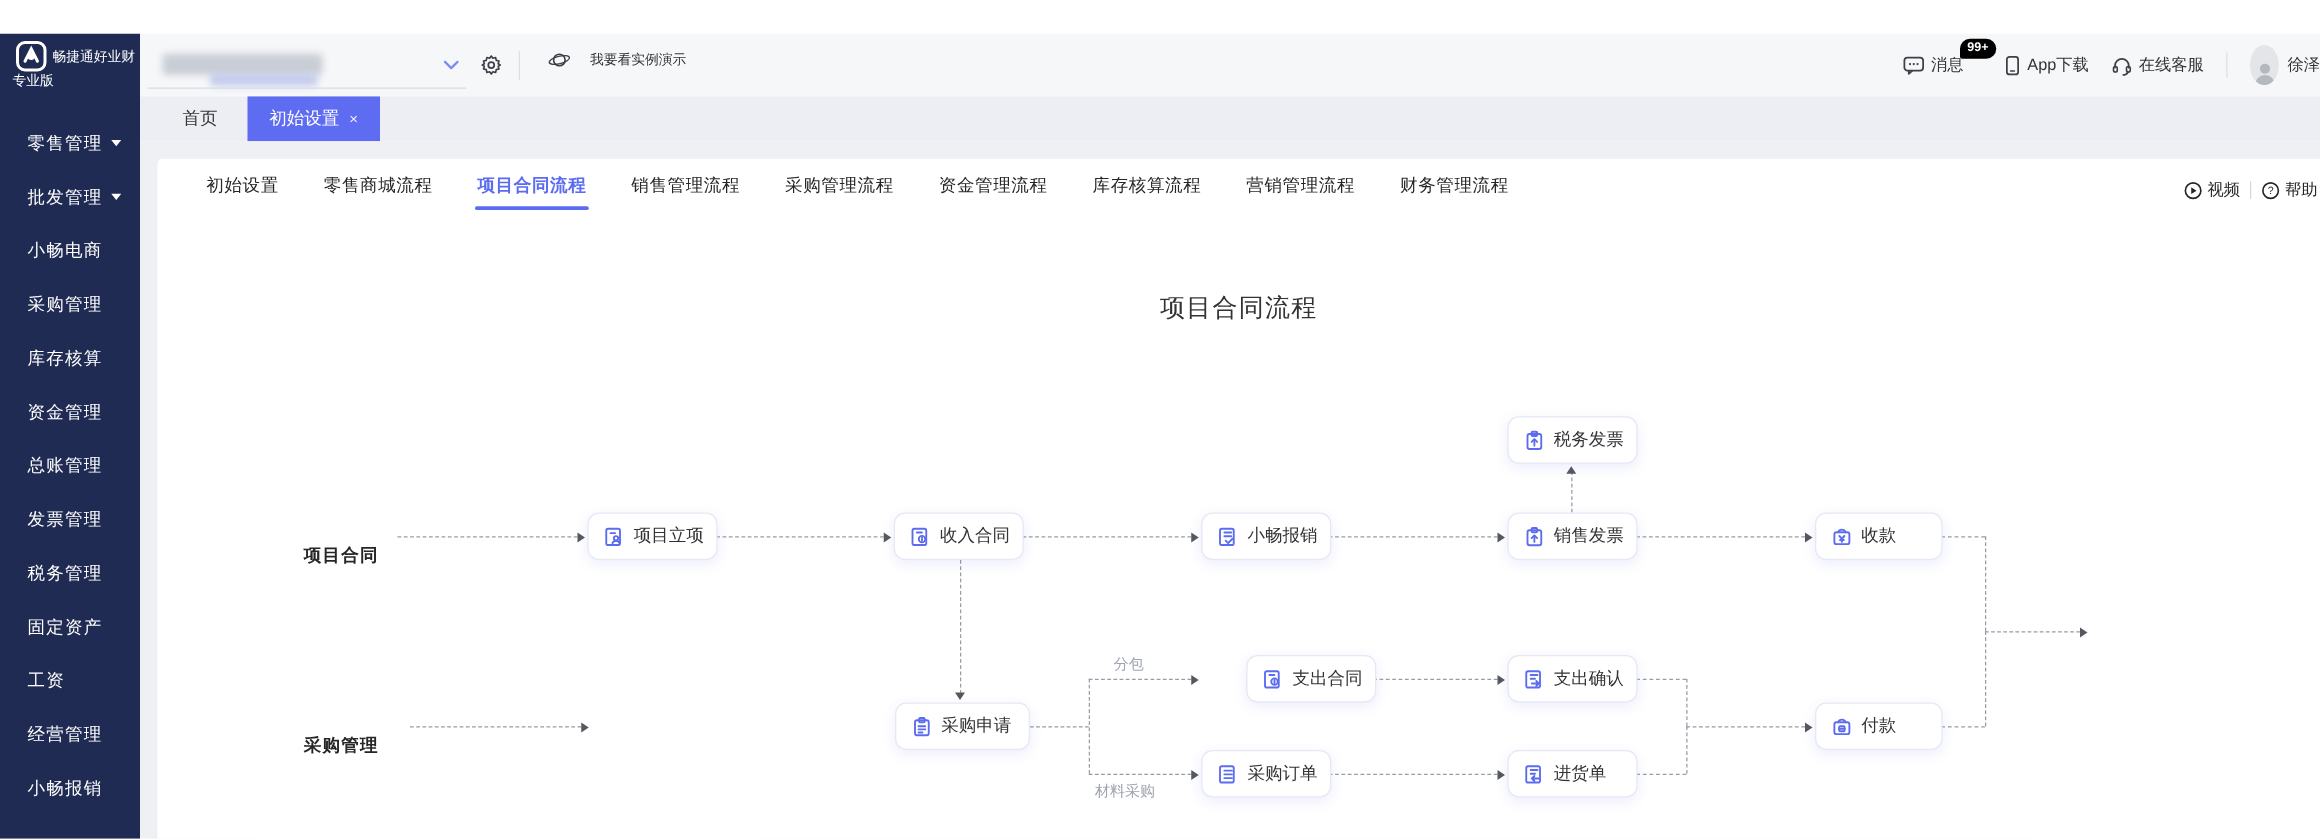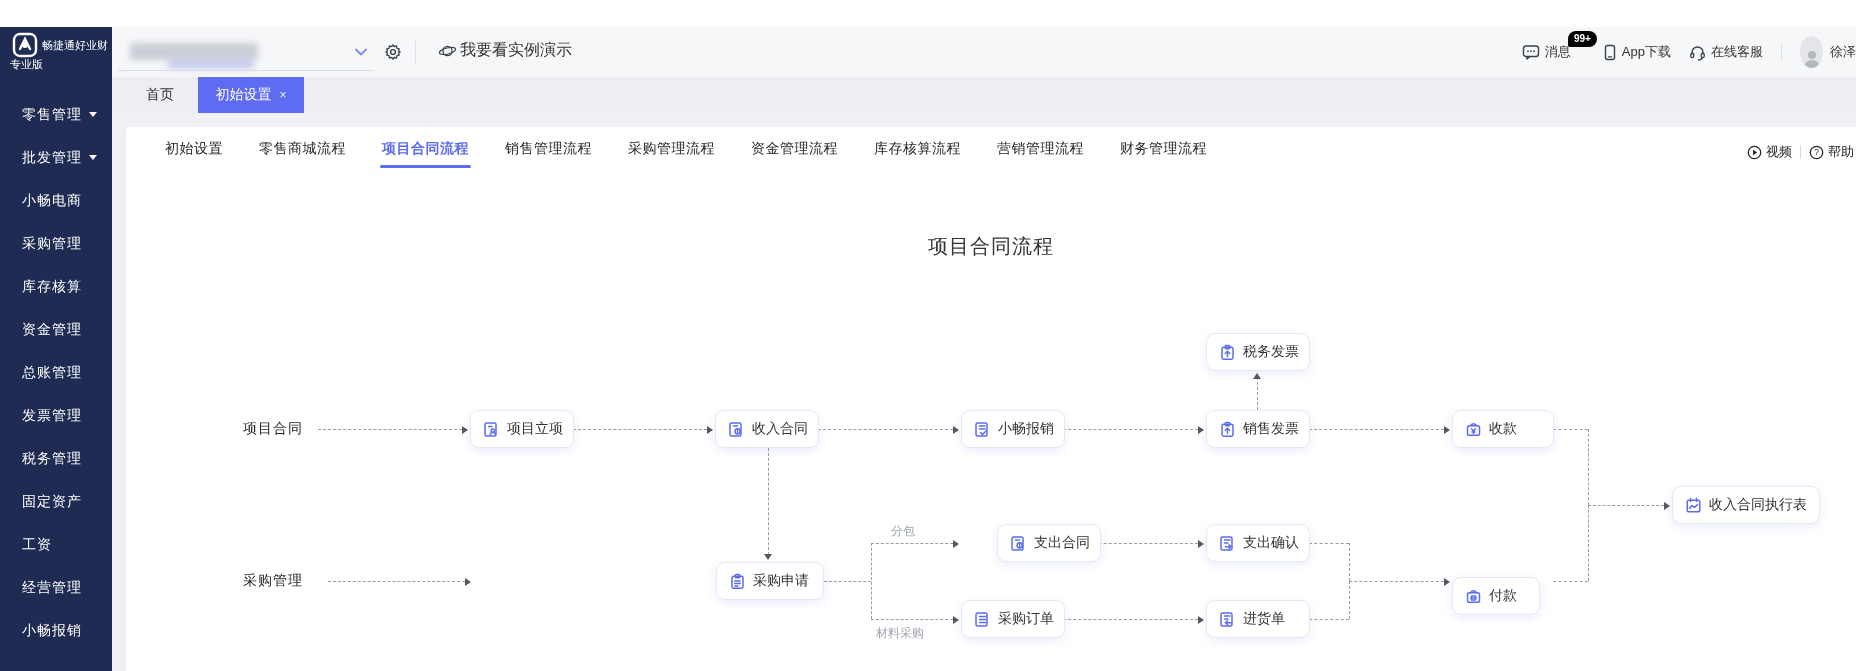--- a/index.html
+++ b/index.html
@@ -20,21 +20,21 @@
 
   
   .main { flex:1; display:flex; flex-direction:column; min-width:0; }
   .header { height:50px; background:#f6f7f9; display:flex; align-items:center; position:relative; }
   .blur-block1 { position:absolute; left:18px; top:16px; width:128px; height:17px; background:#c9cdd5; filter:blur(3px); border-radius:3px; }
   .blur-block2 { position:absolute; left:56px; top:32px; width:86px; height:10px; background:#b9c2ea; filter:blur(3px); border-radius:3px; opacity:.8; }
   .name-underline { position:absolute; left:6px; top:43px; width:255px; height:1px; background:#d9dce3; }
   .chev { position:absolute; left:241px; top:18px; }
   .gear { position:absolute; left:272px; top:16px; }
   .hdr-divider { position:absolute; left:303px; top:14px; width:1px; height:23px; background:#dcdfe6; }
-  .demo { position:absolute; left:326px; top:13px; display:flex; align-items:center; gap:3px; font-size:16px; color:#333; cursor:pointer; }
+  .demo { position:absolute; left:326px; top:13px; display:flex; align-items:flex-start; gap:15px; font-size:11px; color:#333; cursor:pointer; }
   .hdr-right { position:absolute; right:0; top:0; height:50px; display:flex; align-items:center; gap:18px; padding-right:0; }
   .hdr-item { display:flex; align-items:center; gap:5px; font-size:13px; color:#333; cursor:pointer; position:relative; }
   .badge { position:absolute; top:-12px; right:-26px; background:#000000; color:#fff; font-size:10px; line-height:1; padding:3px 6px; border-radius:9px 9px 9px 2px; font-weight:700; }
   .hdr-sep { width:1px; height:20px; background:#dcdfe6; }
   .avatar { width:32px; height:32px; border-radius:50%; background:#e3e5e8; display:flex; align-items:flex-end; justify-content:center; overflow:hidden; }
   .user { display:flex; align-items:center; gap:7px; font-size:13px; color:#333; width:56px; overflow:hidden; white-space:nowrap; cursor:pointer; }
 
   .tabrow { height:36px; background:#edeef3; display:flex; align-items:stretch; padding-left:20px; }
   .wtab-home { width:56px; display:flex; align-items:center; justify-content:center; font-size:14px; color:#333; cursor:pointer; }
   .wtab-active { margin-left:10px; width:106px; background:#5e6cf2; color:#fff; display:flex; align-items:center; justify-content:center; font-size:14px; gap:8px; cursor:pointer; }
@@ -51,21 +51,21 @@
   .action-item { display:flex; align-items:center; gap:4px; cursor:pointer; white-space:nowrap; }
   .act-sep { width:1px; height:14px; background:#d4d7de; }
 
   
   .flow { position:absolute; left:0; top:50px; right:0; bottom:0; }
   .flow-title { position:absolute; top:56px; left:0; right:0; text-align:center; font-size:20px; font-weight:500; color:#333; letter-spacing:1px; }
   .flow-node { position:absolute; height:38px; background:#fff; border:1px solid #e6e8f4; border-radius:9px;
     box-shadow:0 3px 10px rgba(93,107,242,.12); display:flex; align-items:center; gap:7px; padding-left:12px;
     font-size:14px; color:#333; cursor:pointer; }
   .flow-node .nico { width:17px; height:17px; flex-shrink:0; display:flex; }
-  .flow-label { position:absolute; font-size:14px; color:#262626; font-weight:400; letter-spacing:1px; }
+  .flow-label { position:absolute; font-size:14px; color:#262626; font-weight:700; letter-spacing:1px;margin-top:16px; }
   .flow-tag { position:absolute; font-size:12px; color:#9ca3af; }
   .seg-h { position:absolute; border-top:1.5px dashed #979ca6; }
   .seg-v { position:absolute; border-left:1.5px dashed #979ca6; }
   .arr { position:absolute; width:0; height:0; }
   .arr.right { border-top:4px solid transparent; border-bottom:4px solid transparent; border-left:6px solid #55585e; }
   .arr.up    { border-left:4px solid transparent; border-right:4px solid transparent; border-bottom:6px solid #55585e; }
   .arr.down  { border-left:4px solid transparent; border-right:4px solid transparent; border-top:6px solid #55585e; }
 </style>
 </head>
 <body>
@@ -332,31 +332,20 @@
               <span class="nico">
                 <svg viewBox="0 0 17 17" width="17" height="17">
                   <rect x="3" y="3.2" width="11" height="12" rx="1.6" fill="none" stroke="#5b6cf0" stroke-width="1.5" stroke-linecap="round" stroke-linejoin="round"></rect>
                   <rect x="6.2" y="1.4" width="4.6" height="3.4" rx="1" fill="none" stroke="#5b6cf0" stroke-width="1.5" stroke-linecap="round" stroke-linejoin="round"></rect>
                   <line x1="8.5" y1="12.5" x2="8.5" y2="7.5" fill="none" stroke="#5b6cf0" stroke-width="1.5" stroke-linecap="round" stroke-linejoin="round"></line>
                   <path d="M6.3 9.5 L8.5 7.3 L10.7 9.5" fill="none" stroke="#5b6cf0" stroke-width="1.5" stroke-linecap="round" stroke-linejoin="round"></path>
                 </svg>
               </span>
               <span>税务发票</span>
             </div>
-            <div class="flow-node" style="left: 1546px; top: 309px; width: 148px;">
-              <span class="nico">
-                <svg viewBox="0 0 17 17" width="17" height="17">
-                  <rect x="2.2" y="3.2" width="12.6" height="11.5" rx="1.8" fill="none" stroke="#5b6cf0" stroke-width="1.5" stroke-linecap="round" stroke-linejoin="round"></rect>
-                  <line x1="5.5" y1="1.5" x2="5.5" y2="4.5" fill="none" stroke="#5b6cf0" stroke-width="1.5" stroke-linecap="round" stroke-linejoin="round"></line>
-                  <line x1="11.5" y1="1.5" x2="11.5" y2="4.5" fill="none" stroke="#5b6cf0" stroke-width="1.5" stroke-linecap="round" stroke-linejoin="round"></line>
-                  <path d="M4.5 11.5 L7 8.5 L9.5 10.5 L12.5 7.5" fill="none" stroke="#5b6cf0" stroke-width="1.5" stroke-linecap="round" stroke-linejoin="round"></path>
-                </svg>
-              </span>
-              <span>收入合同执行表</span>
-            </div>
             <div class="flow-node" style="left: 590px; top: 385px; width: 108px;">
               <span class="nico">
                 <svg viewBox="0 0 17 17" width="17" height="17">
                   <rect x="3" y="3.2" width="11" height="12" rx="1.6" fill="none" stroke="#5b6cf0" stroke-width="1.5" stroke-linecap="round" stroke-linejoin="round"></rect>
                   <rect x="6.2" y="1.4" width="4.6" height="3.4" rx="1" fill="none" stroke="#5b6cf0" stroke-width="1.5" stroke-linecap="round" stroke-linejoin="round"></rect>
                   <line x1="5.8" y1="8" x2="11.2" y2="8" fill="none" stroke="#5b6cf0" stroke-width="1.5" stroke-linecap="round" stroke-linejoin="round"></line>
                   <line x1="5.8" y1="10.5" x2="11.2" y2="10.5" fill="none" stroke="#5b6cf0" stroke-width="1.5" stroke-linecap="round" stroke-linejoin="round"></line>
                   <line x1="5.8" y1="13" x2="9" y2="13" fill="none" stroke="#5b6cf0" stroke-width="1.5" stroke-linecap="round" stroke-linejoin="round"></line>
                 </svg>
               </span>
@@ -399,21 +388,21 @@
               <span class="nico">
                 <svg viewBox="0 0 17 17" width="17" height="17">
                   <path d="M3.5 2 h8 a1.5 1.5 0 0 1 1.5 1.5 v10 a1.5 1.5 0 0 1 -1.5 1.5 h-8 a1.5 1.5 0 0 1 -1.5 -1.5 v-10 a1.5 1.5 0 0 1 1.5 -1.5 Z" fill="none" stroke="#5b6cf0" stroke-width="1.5" stroke-linecap="round" stroke-linejoin="round"></path>
                   <line x1="5.5" y1="5" x2="11" y2="5" fill="none" stroke="#5b6cf0" stroke-width="1.5" stroke-linecap="round" stroke-linejoin="round"></line>
                   <line x1="5.5" y1="8" x2="9" y2="8" fill="none" stroke="#5b6cf0" stroke-width="1.5" stroke-linecap="round" stroke-linejoin="round"></line>
                   <path d="M12 11.8 h-5.5 M8.5 9.8 l-2 2 l2 2" fill="none" stroke="#5b6cf0" stroke-width="1.5" stroke-linecap="round" stroke-linejoin="round"></path>
                 </svg>
               </span>
               <span>进货单</span>
             </div>
-            <div class="flow-node" style="left: 1326px; top: 385px; width: 88px; margin-top: 15px;">
+            <div class="flow-node" style="left: 1326px; top: 385px; width: 102px;">
               <span class="nico">
                 <svg viewBox="0 0 17 17" width="17" height="17">
                   <rect x="2.5" y="4.8" width="12" height="9.5" rx="1.8" fill="none" stroke="#5b6cf0" stroke-width="1.5" stroke-linecap="round" stroke-linejoin="round"></rect>
                   <path d="M5.5 4.8 a3.2 3.2 0 0 1 6 0" fill="none" stroke="#5b6cf0" stroke-width="1.5" stroke-linecap="round" stroke-linejoin="round"></path>
                   <rect x="6.3" y="8" width="4.4" height="4" rx=".8" fill="none" stroke="#5b6cf0" stroke-width="1.5" stroke-linecap="round" stroke-linejoin="round"></rect>
                   <line x1="6.3" y1="10" x2="10.7" y2="10" fill="none" stroke="#5b6cf0" stroke-width="1.5" stroke-linecap="round" stroke-linejoin="round"></line>
                 </svg>
               </span>
               <span>付款</span>
             </div>

